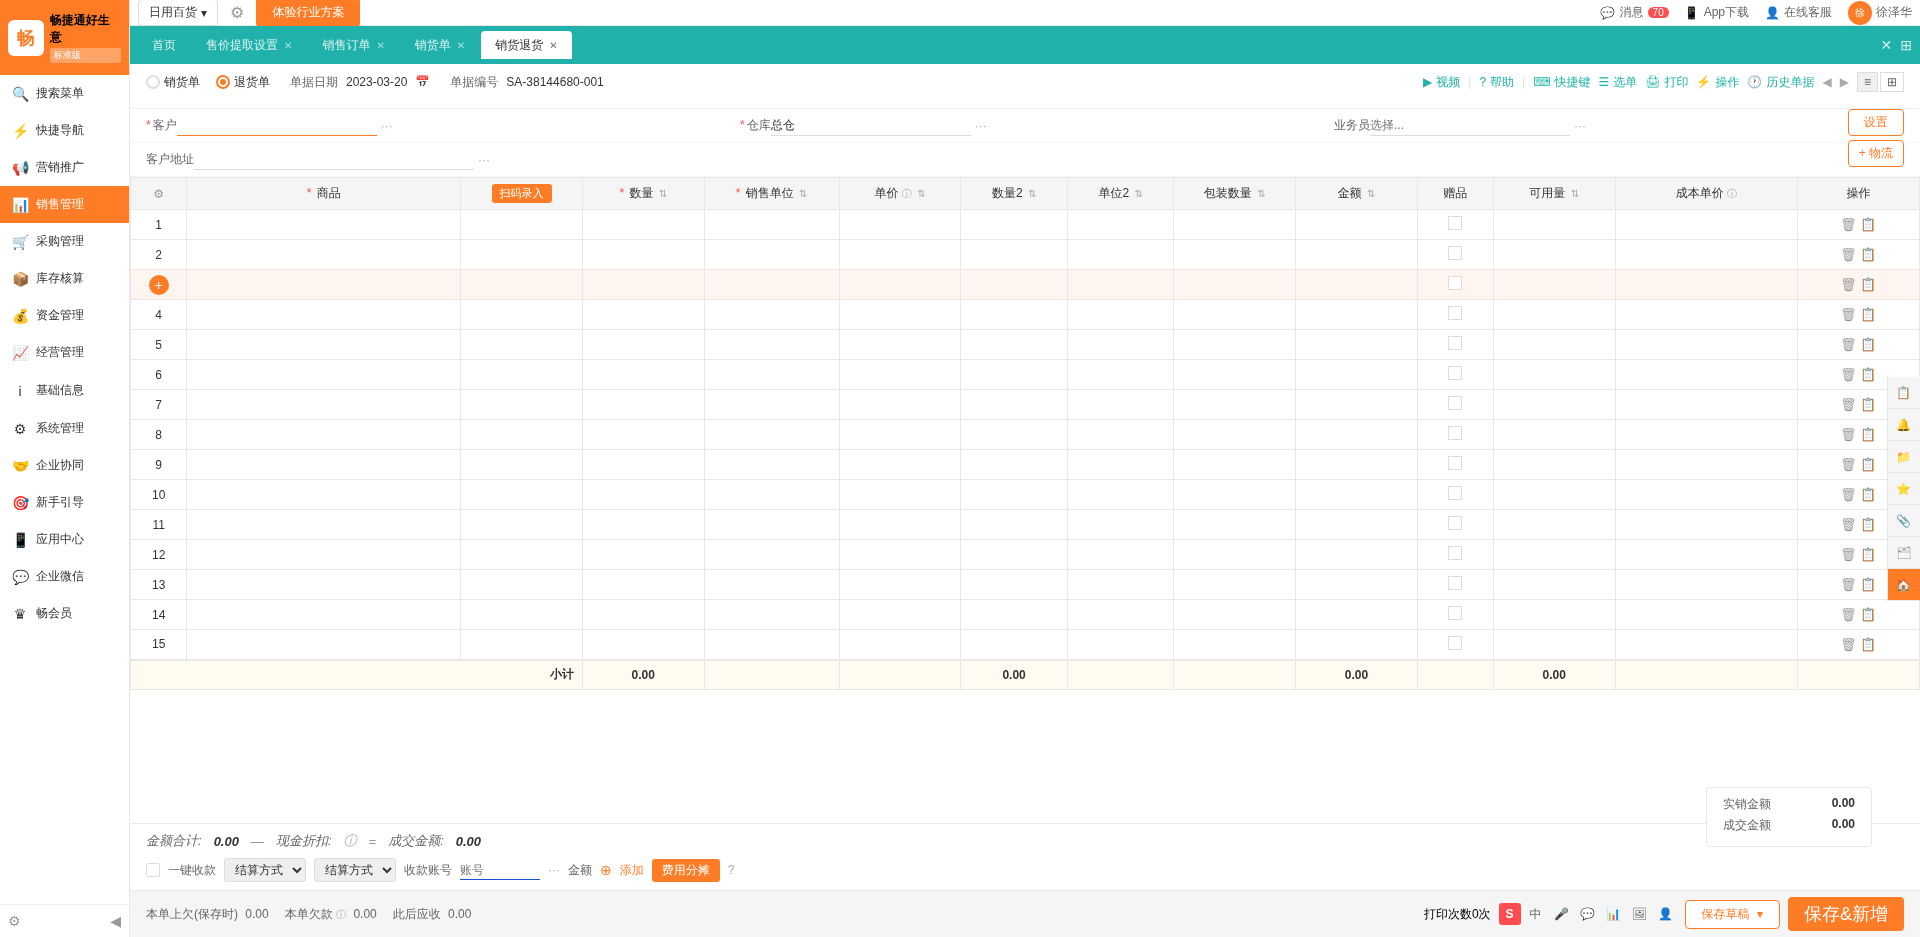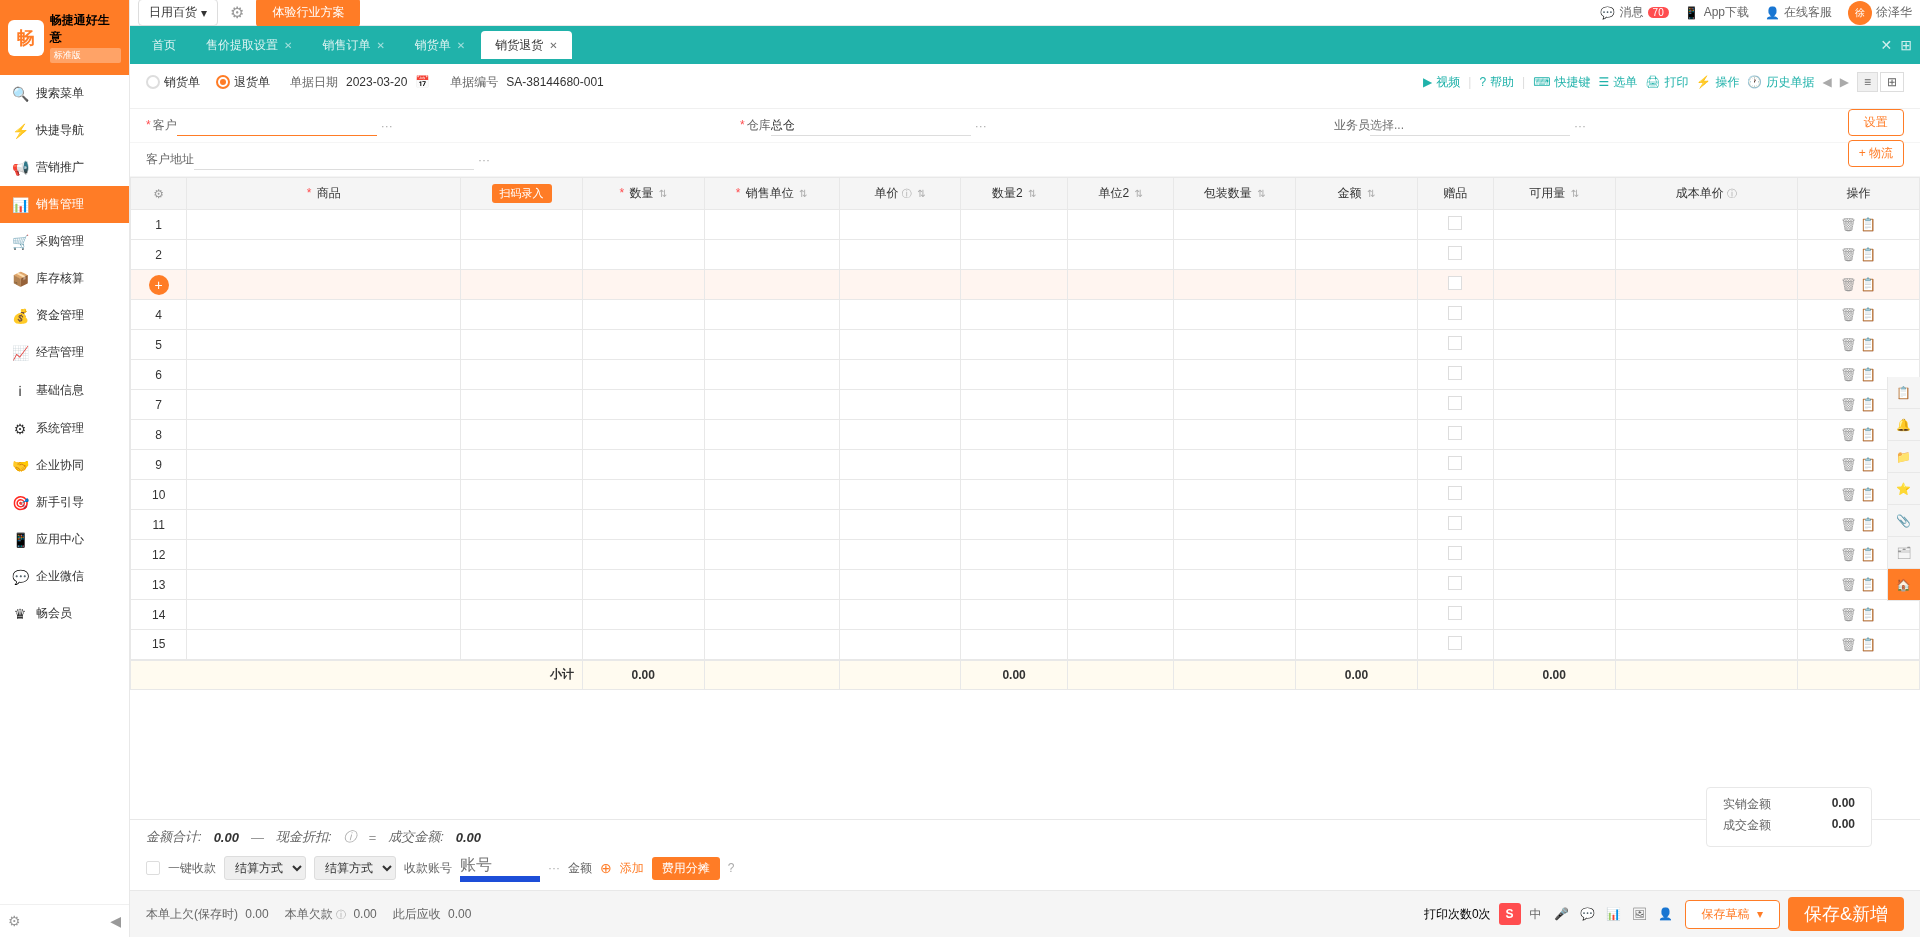--- a/index.html
+++ b/index.html
@@ -94,21 +94,21 @@
     
     .bottom-area { border-top: 1px solid #e8e8e8; padding: 8px 16px; background: #fff; flex-shrink: 0; }
     .amount-row { display: flex; align-items: center; gap: 12px; font-size: 13px; color: #333; margin-bottom: 8px; font-style: italic; }
     .amount-label { color: #666; }
     .amount-val { color: #333; font-weight: bold; }
     .amount-dash { color: #999; }
     .amount-eq { color: #999; }
     .payment-row { display: flex; align-items: center; gap: 8px; font-size: 12px; color: #666; }
     .payment-checkbox { width: 14px; height: 14px; border: 1px solid #ddd; display: inline-block; background: #fff; border-radius: 2px; }
     .payment-select { border: 1px solid #ddd; padding: 3px 6px; border-radius: 3px; color: #333; font-size: 12px; }
-    .payment-input { border: none; border-bottom: 6px solid #1d4ed8; padding: 2px 0; width: 80px; font-size: 16px; }
+    .payment-input { border: none; border-bottom: 1px solid #1d4ed8; padding: 2px 0; width: 80px; font-size: 12px; }
     .fee-btn { background: #ff7c26; color: #fff; border: none; padding: 3px 10px; border-radius: 3px; cursor: pointer; font-size: 12px; }
     .help-icon { color: #aaa; cursor: pointer; font-size: 12px; }
 
     
     .status-bar { background: #f5f5f5; border-top: 1px solid #e8e8e8; padding: 6px 16px; display: flex; align-items: center; justify-content: space-between; flex-shrink: 0; }
     .status-left { display: flex; gap: 16px; font-size: 12px; color: #666; }
     .status-right { display: flex; align-items: center; gap: 8px; }
     .status-icons { display: flex; gap: 4px; align-items: center; }
     .status-icon { width: 22px; height: 22px; display: flex; align-items: center; justify-content: center; border-radius: 3px; cursor: pointer; color: #666; font-size: 12px; }
     .save-draft-btn { border: 1px solid #ff7c26; color: #ff7c26; background: #fff; padding: 5px 16px; border-radius: 4px; cursor: pointer; font-size: 12px; }

